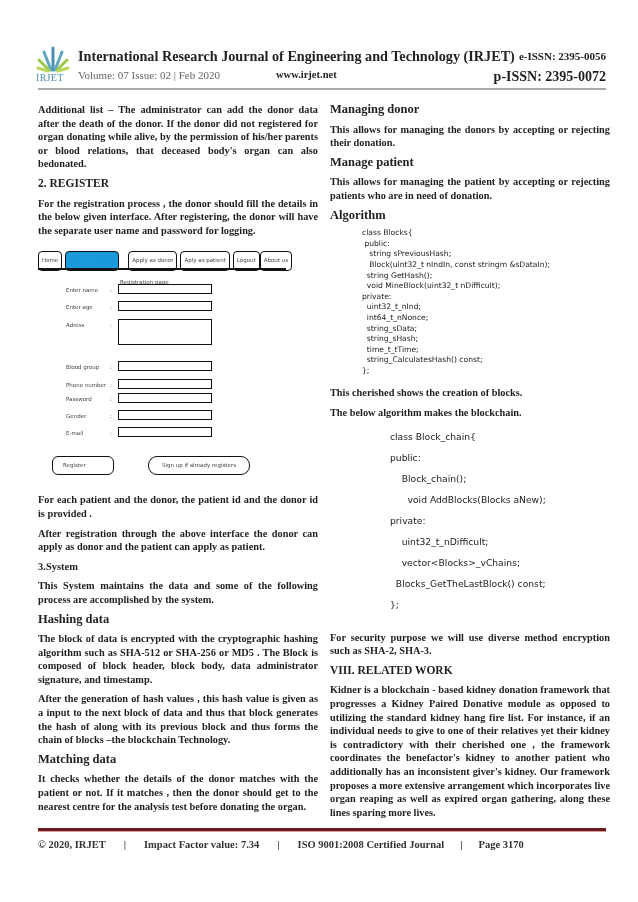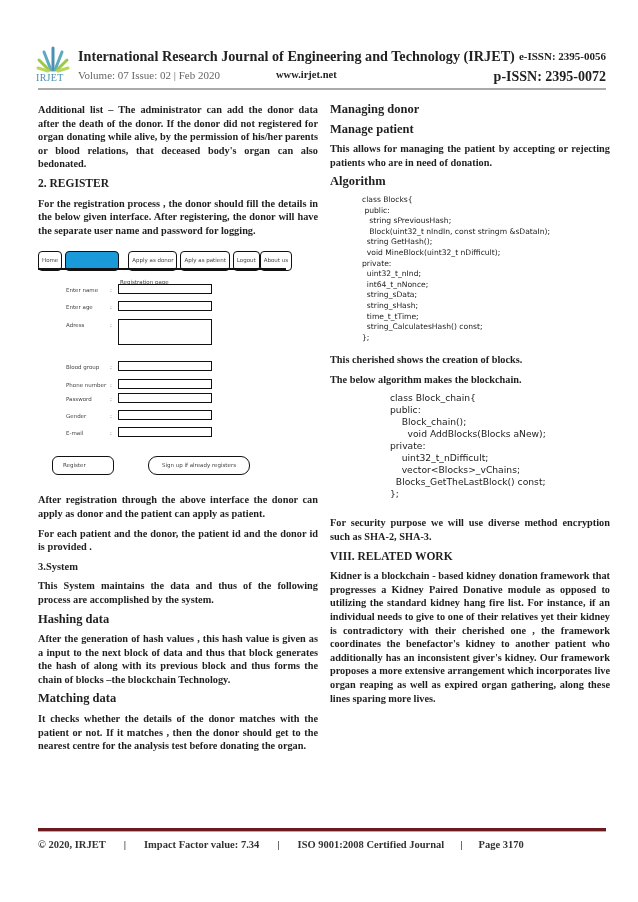--- a/index.html
+++ b/index.html
@@ -30,21 +30,21 @@
   .regtitle { position:absolute; left:82px; top:25px; font-size:5.5px;}
   .frow { position:absolute; left:28px; display:flex; align-items:flex-start; }
   .flabel { width:44px; font-size:5.5px; }
   .fcolon { width:8px; font-size:5.5px; }
   .fbox { border:1.6px solid #111; width:92px; height:8px; background:#fff; }
   .fbox.tall { height:24px; }
   .rbtn { position:absolute; border:1.6px solid #111; border-radius:6px; background:#fff; font-size:5.5px; display:flex; align-items:center; }
 
   .code { font-family:"DejaVu Sans",sans-serif; font-size:7.6px; line-height:10.6px; color:#222; white-space:pre; margin:4px 0 10px 0; }
   .code.c1 { padding-left:32px; }
-  .code.c2 { padding-left:60px; font-size:9.2px; line-height:12px; }
+  .code.c2 { padding-left:60px; font-size:9.2px; line-height:21px; }
 
   .ftr-line { position:absolute; left:38px; top:828px; width:568px; height:3px; background:#6b1a1f; border-bottom:1.5px solid #d9a0a0; }
   .ftr { position:absolute; left:38px; top:839px; font-family:"Liberation Serif",serif; font-weight:bold; font-size:10.5px; color:#333; white-space:pre; display:flex; gap:0; }
   .ftr span { display:inline-block;text-align:center; }
 </style>
 </head>
 <body>
 
 <div class="hdr">
   <svg class="logo" viewBox="0 0 34 42">
@@ -122,32 +122,34 @@
     <div class="frow" style="top:176px">
       <span class="flabel">E-mail</span>
       <span class="fcolon">:</span>
       <div class="fbox"></div>
     </div>
 
     <div class="rbtn" style="left:14px; top:205px; width:50px; height:17px; padding-left:10px;">Register</div>
     <div class="rbtn" style="left:110px; top:205px; width:100px; height:17px; justify-content:center; border-radius:9px;">Sign up if already registers</div>
   </div>
 
+  <p class="p">For each patient and the donor, the patient id and the donor id is provided .</p>
   <p class="p">After registration through the above interface the donor can apply as donor and the patient can apply as patient.</p>
-  <p class="p">For each patient and the donor, the patient id and the donor id is provided .</p>
   <div class="h2" style="font-size:10.5px">3.System</div>
-  <p class="p">This System maintains the data and thus of the following process are accomplished by the system.</p>
+  <p class="p">This System maintains the data and some of the following process are accomplished by the system.</p>
   <div class="h3">Hashing data</div>
+  <p class="p">The block of data is encrypted with the cryptographic hashing algorithm such as SHA-512 or SHA-256 or MD5 . The Block is composed of block header, block body, data administrator signature, and timestamp.</p>
   <p class="p">After the generation of hash values , this  hash  value is given as a input to the next block of data   and   thus that block generates the hash of along with its previous block and thus forms the chain of blocks –the blockchain Technology.</p>
   <div class="h3">Matching data</div>
   <p class="p">It checks whether the details of the donor matches with the patient or not. If it matches , then the donor should get to the nearest centre for the analysis test before donating the organ.</p>
 </div>
 
 <div class="col right">
   <div class="h3" style="margin-top:0">Managing donor</div>
+  <p class="p">This allows for managing the donors by accepting or rejecting their donation.</p>
   <div class="h3">Manage patient</div>
   <p class="p">This allows for managing the patient by accepting or rejecting patients who are in need of donation.</p>
   <div class="h3">Algorithm</div>
   <div class="code c1">class Blocks{
  public:
    string sPreviousHash;
    Block(uint32_t nIndIn, const stringm &amp;sDataIn);
   string GetHash();
   void MineBlock(uint32_t nDifficult);
 private:

